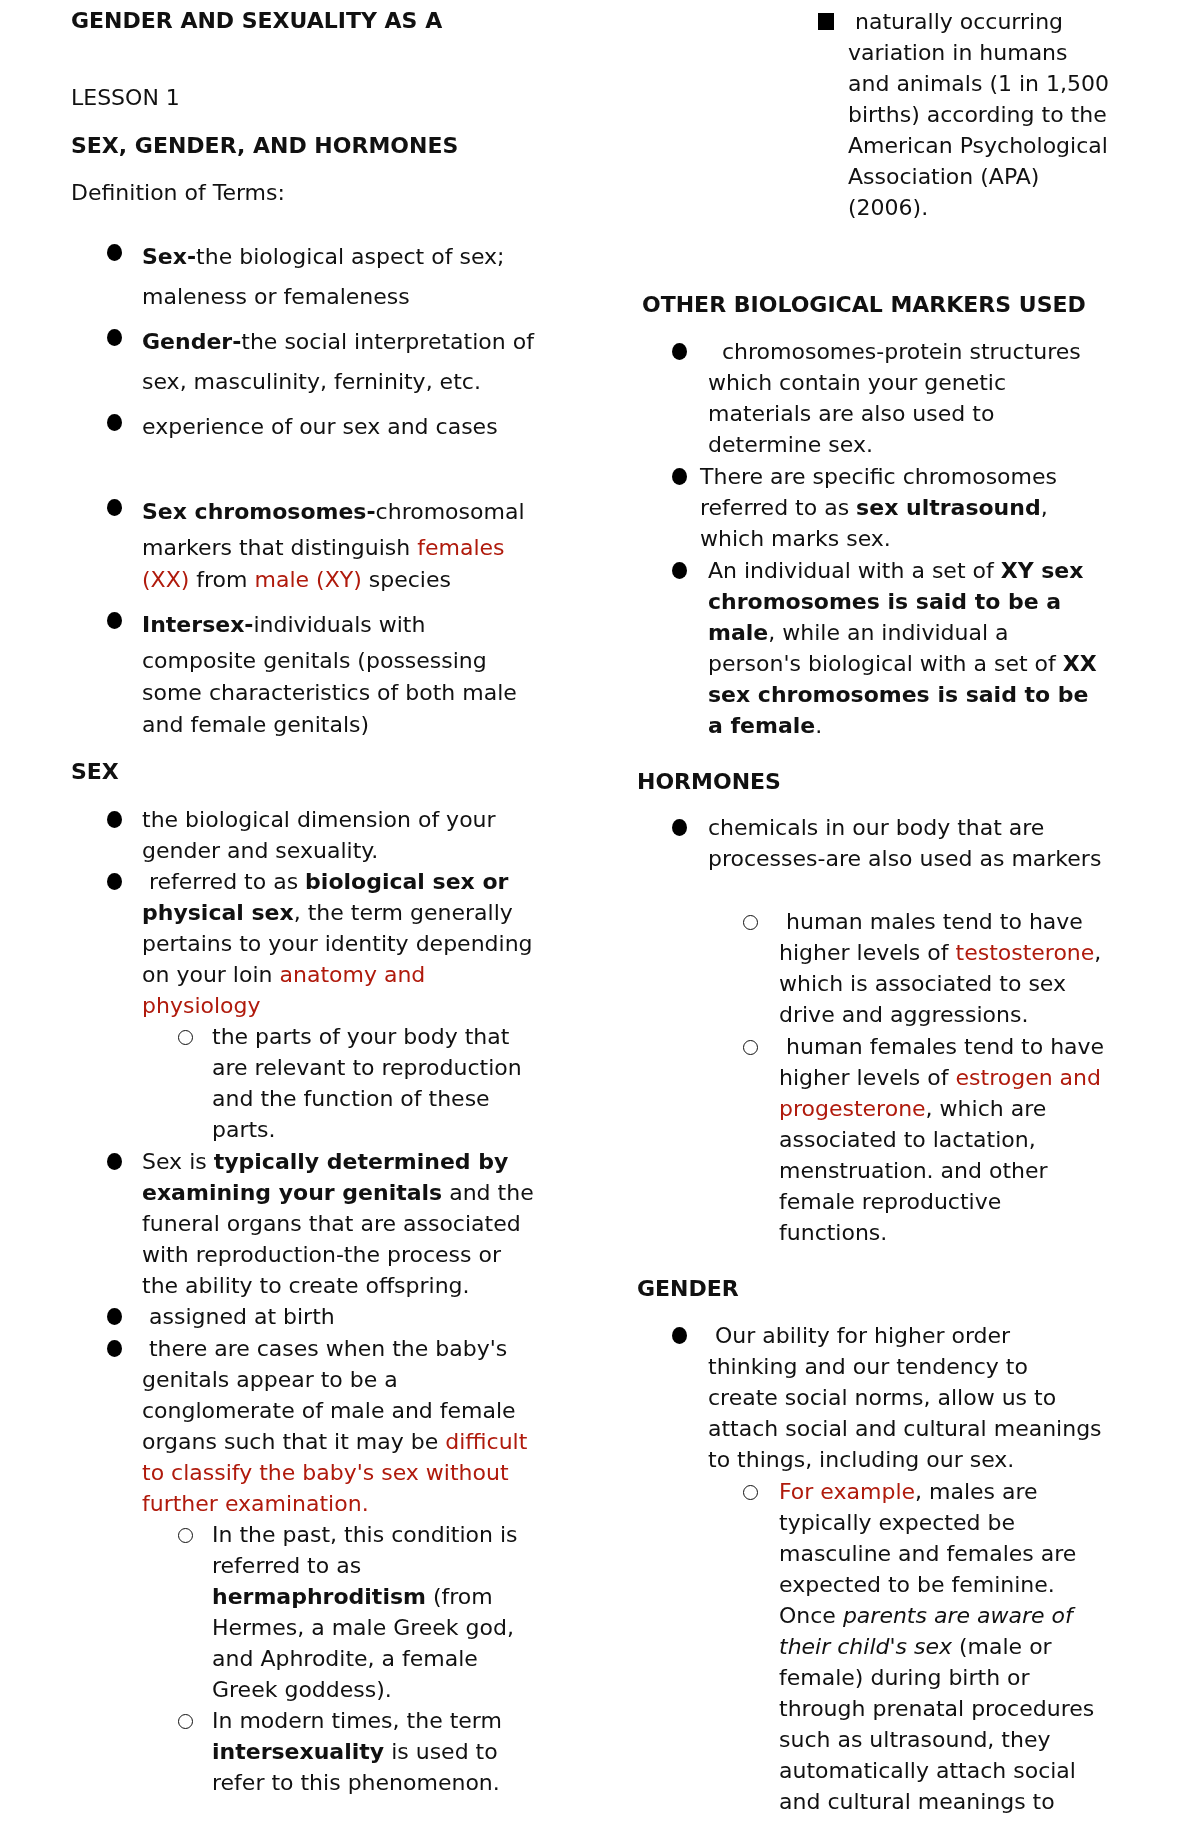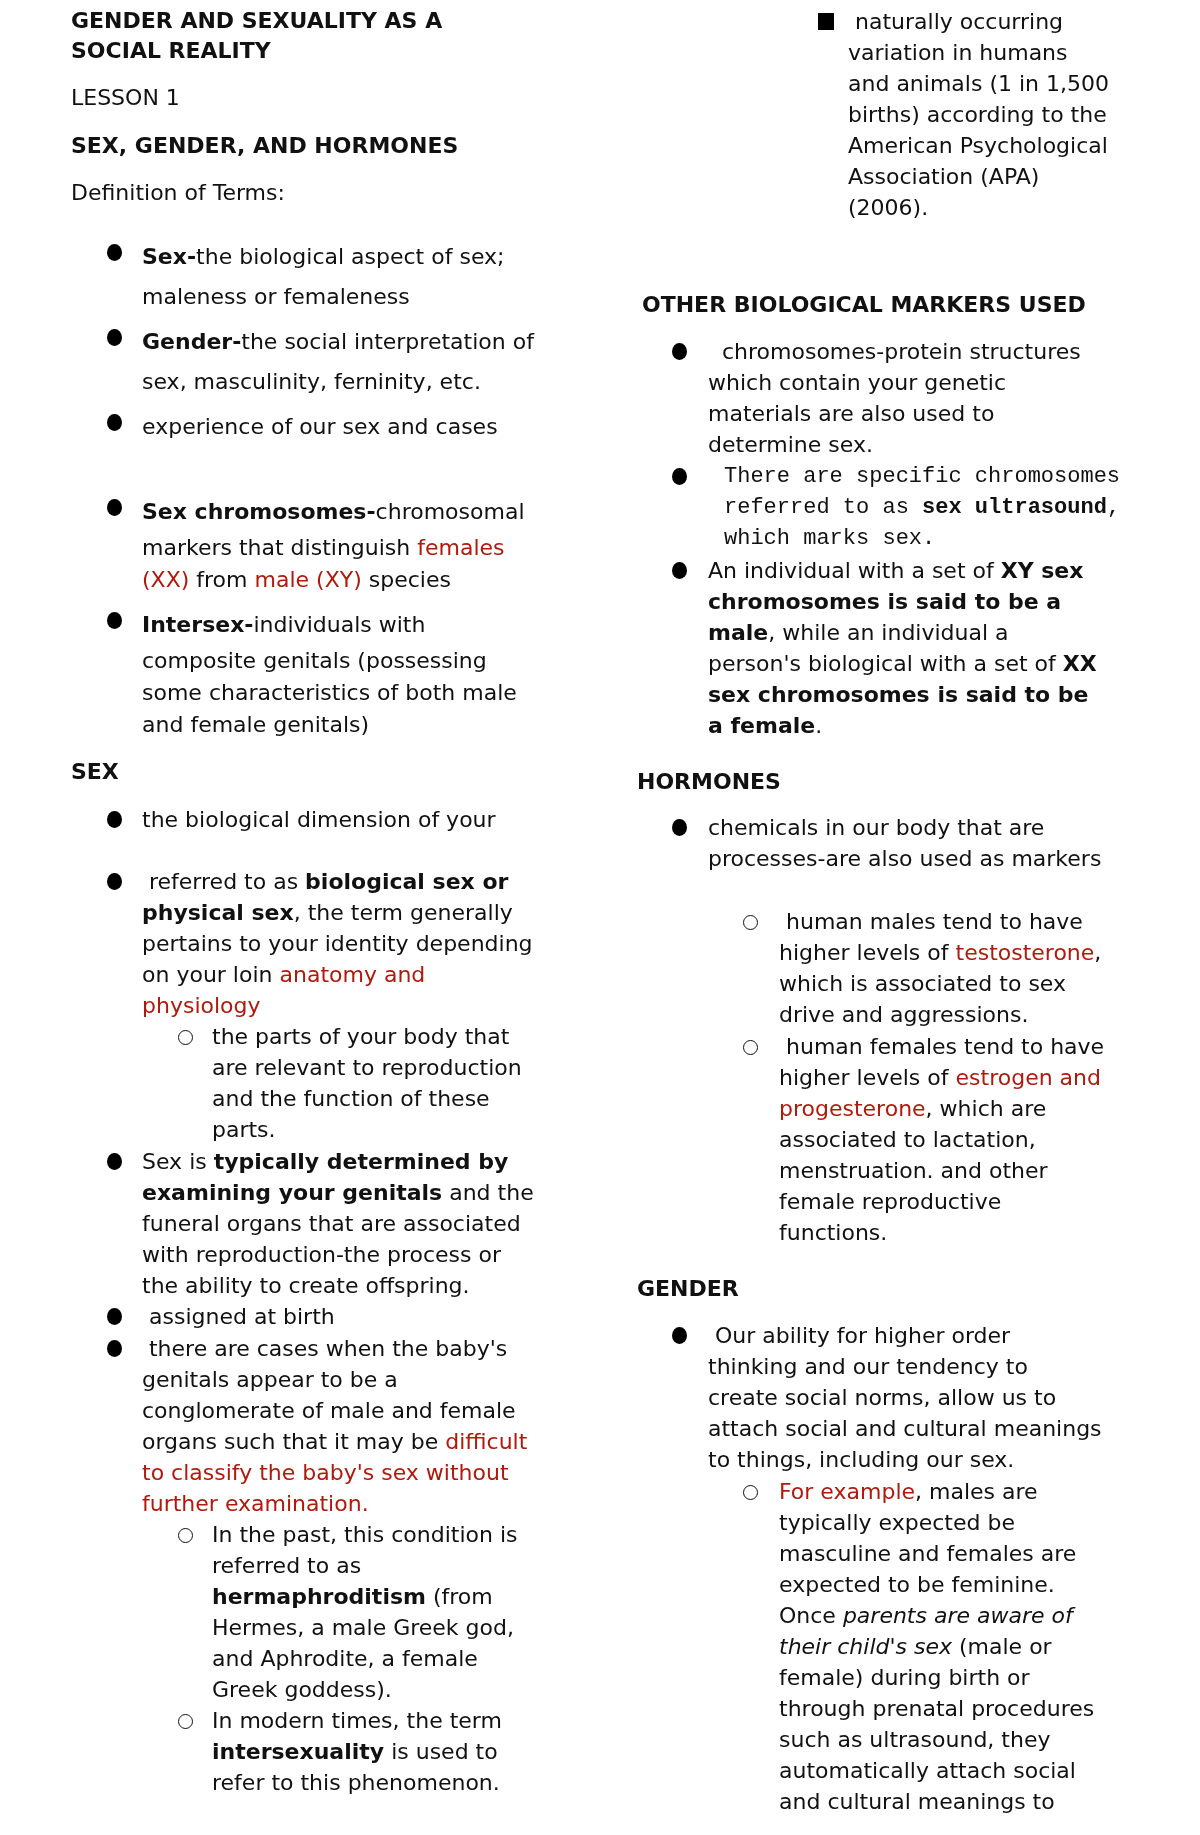--- a/index.html
+++ b/index.html
@@ -27,21 +27,20 @@
   .b { font-weight: bold; }
   .i { font-style: italic; }
   .red { color: #b01a0c; }
 </style>
 </head>
 <body>
 
 <div class="col col-left">
   <div class="abs title" style="left:71px; top:6px;">
     <div>GENDER AND SEXUALITY AS A</div>
-    <div>SOCIAL REALITY</div>
   </div>
   <div class="abs plain" style="left:71px; top:83px;">LESSON 1</div>
   <div class="abs heading" style="left:71px; top:131px;">SEX, GENDER, AND HORMONES</div>
   <div class="abs plain" style="left:71px; top:178px;">Definition of Terms:</div>
 
   <div>
       <div class="item" style="left: 0px; top: 237px;">
         <span class="bullet-disc" style="left: 107px; top: 7px;"></span>
         <div class="txt" style="left: 142px; top: 0px; white-space: pre;"><div style="line-height: 40px; height: 40px; text-align: right;"><span class="b">Sex-</span><span>the biological aspect of sex;</span></div><div style="line-height: 40px; height: 40px;"><span>maleness or femaleness</span></div></div>
       </div>
@@ -61,21 +60,21 @@
         <span class="bullet-disc" style="left: 107px; top: 7px;"></span>
         <div class="txt" style="left: 142px; top: 0px; white-space: pre;"><div style="line-height: 40px; height: 40px;"><span class="b">Intersex-</span><span>individuals with</span></div><div style="line-height: 32px; height: 32px;"><span>composite genitals (possessing</span></div><div style="line-height: 32px; height: 32px;"><span>some characteristics of both male</span></div><div style="line-height: 32px; height: 32px;"><span>and female genitals)</span></div></div>
       </div>
     </div>
 
   <div class="abs heading" style="left:71px; top:757px;">SEX</div>
 
   <div>
       <div class="item" style="left: 0px; top: 804px;">
         <span class="bullet-disc" style="left: 107px; top: 7px;"></span>
-        <div class="txt" style="left: 142px; top: 0px; white-space: pre;"><div style="line-height: 31px; height: 31px;"><span>the biological dimension of your</span></div></div>
+        <div class="txt" style="left: 142px; top: 0px; white-space: pre;"><div style="line-height: 31px; height: 31px;"><span>the biological dimension of your</span></div><div style="line-height: 31px; height: 31px;"><span>gender and sexuality.</span></div></div>
       </div>
       <div class="item" style="left: 0px; top: 866px;">
         <span class="bullet-disc" style="left: 107px; top: 7px;"></span>
         <div class="txt" style="left: 142px; top: 0px; white-space: pre;"><div style="line-height: 31px; height: 31px;"><span> referred to as </span><span class="b">biological sex or</span></div><div style="line-height: 31px; height: 31px;"><span class="b">physical sex</span><span>, the term generally</span></div><div style="line-height: 31px; height: 31px;"><span>pertains to your identity depending</span></div><div style="line-height: 31px; height: 31px;"><span>on your loin </span><span class="red">anatomy and</span></div><div style="line-height: 31px; height: 31px;"><span class="red">physiology</span></div></div>
       </div>
       <div class="item" style="left: 0px; top: 1021px;">
         <span class="bullet-circle" style="left: 178px; top: 9px;"></span>
         <div class="txt" style="left: 212px; top: 0px; white-space: pre;"><div style="line-height: 31px; height: 31px;"><span>the parts of your body that</span></div><div style="line-height: 31px; height: 31px;"><span>are relevant to reproduction</span></div><div style="line-height: 31px; height: 31px;"><span>and the function of these</span></div><div style="line-height: 31px; height: 31px;"><span>parts.</span></div></div>
       </div>
       <div class="item" style="left: 0px; top: 1146px;">
@@ -111,21 +110,21 @@
 
   <div class="abs heading" style="left:42px; top:290px;">OTHER BIOLOGICAL MARKERS USED</div>
 
   <div>
       <div class="item" style="left: 0px; top: 336px;">
         <span class="bullet-disc" style="left: 72px; top: 7px;"></span>
         <div class="txt" style="left: 108px; top: 0px; white-space: pre;"><div style="line-height: 31px; height: 31px;"><span>  chromosomes-protein structures</span></div><div style="line-height: 31px; height: 31px;"><span>which contain your genetic</span></div><div style="line-height: 31px; height: 31px;"><span>materials are also used to</span></div><div style="line-height: 31px; height: 31px;"><span>determine sex.</span></div></div>
       </div>
       <div class="item" style="left: 0px; top: 461px;">
         <span class="bullet-disc" style="left: 72px; top: 7px;"></span>
-        <div class="txt" style="left: 124px; top: 0px; white-space: pre; font-family: Liberation Mono, monospace;"><div style="line-height: 31px; height: 31px;"><span>There are specific chromosomes</span></div><div style="line-height: 31px; height: 31px;"><span>referred to as </span><span class="b">sex ultrasound</span><span>,</span></div><div style="line-height: 31px; height: 31px;"><span>which marks sex.</span></div></div>
+        <div class="txt" style="left: 100px; top: 0px; white-space: pre;"><div style="line-height: 31px; height: 31px;"><span>There are specific chromosomes</span></div><div style="line-height: 31px; height: 31px;"><span>referred to as </span><span class="b">sex ultrasound</span><span>,</span></div><div style="line-height: 31px; height: 31px;"><span>which marks sex.</span></div></div>
       </div>
       <div class="item" style="left: 0px; top: 555px;">
         <span class="bullet-disc" style="left: 72px; top: 7px;"></span>
         <div class="txt" style="left: 108px; top: 0px; white-space: pre;"><div style="line-height: 31px; height: 31px;"><span>An individual with a set of </span><span class="b">XY sex</span></div><div style="line-height: 31px; height: 31px;"><span class="b">chromosomes is said to be a</span></div><div style="line-height: 31px; height: 31px;"><span class="b">male</span><span>, while an individual a</span></div><div style="line-height: 31px; height: 31px;"><span>person's biological with a set of </span><span class="b">XX</span></div><div style="line-height: 31px; height: 31px;"><span class="b">sex chromosomes is said to be</span></div><div style="line-height: 31px; height: 31px;"><span class="b">a female</span><span>.</span></div></div>
       </div>
     </div>
 
   <div class="abs heading" style="left:37px; top:767px;">HORMONES</div>
 
   <div>

